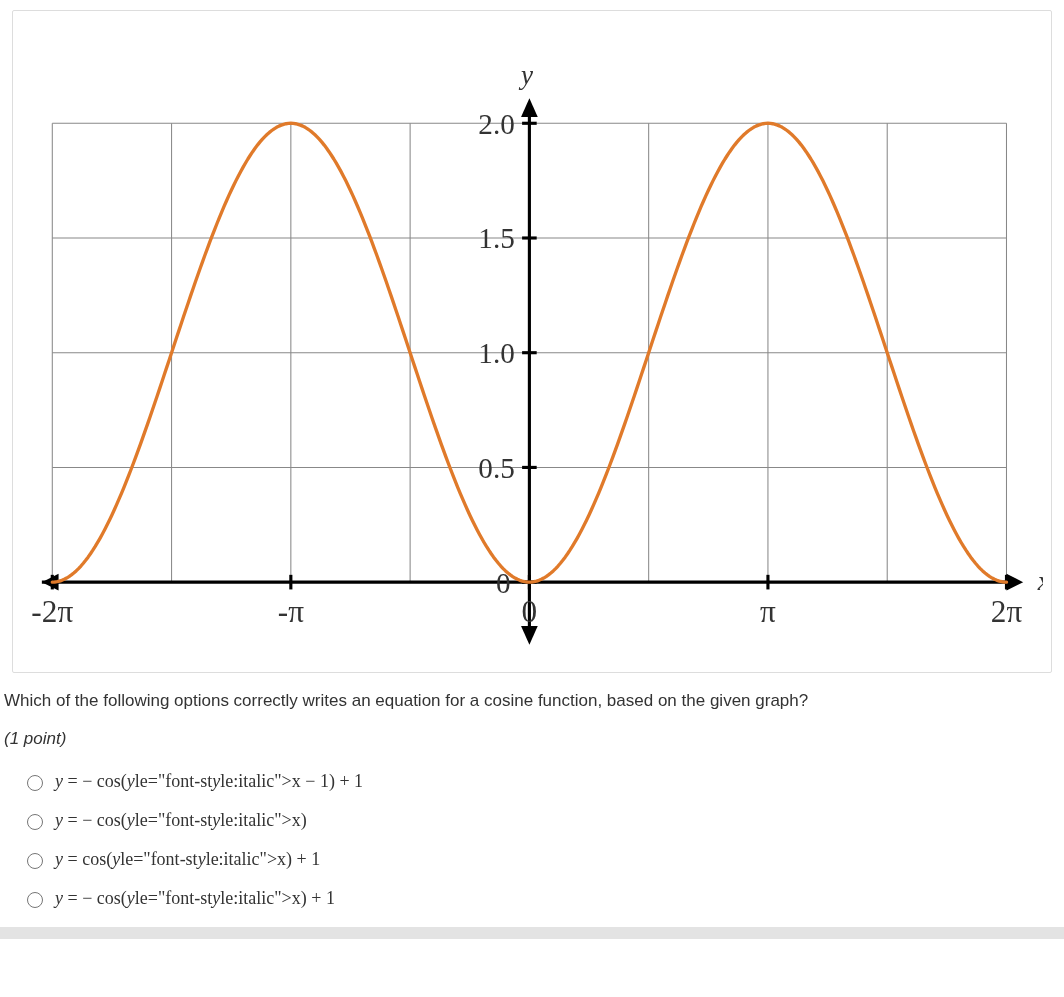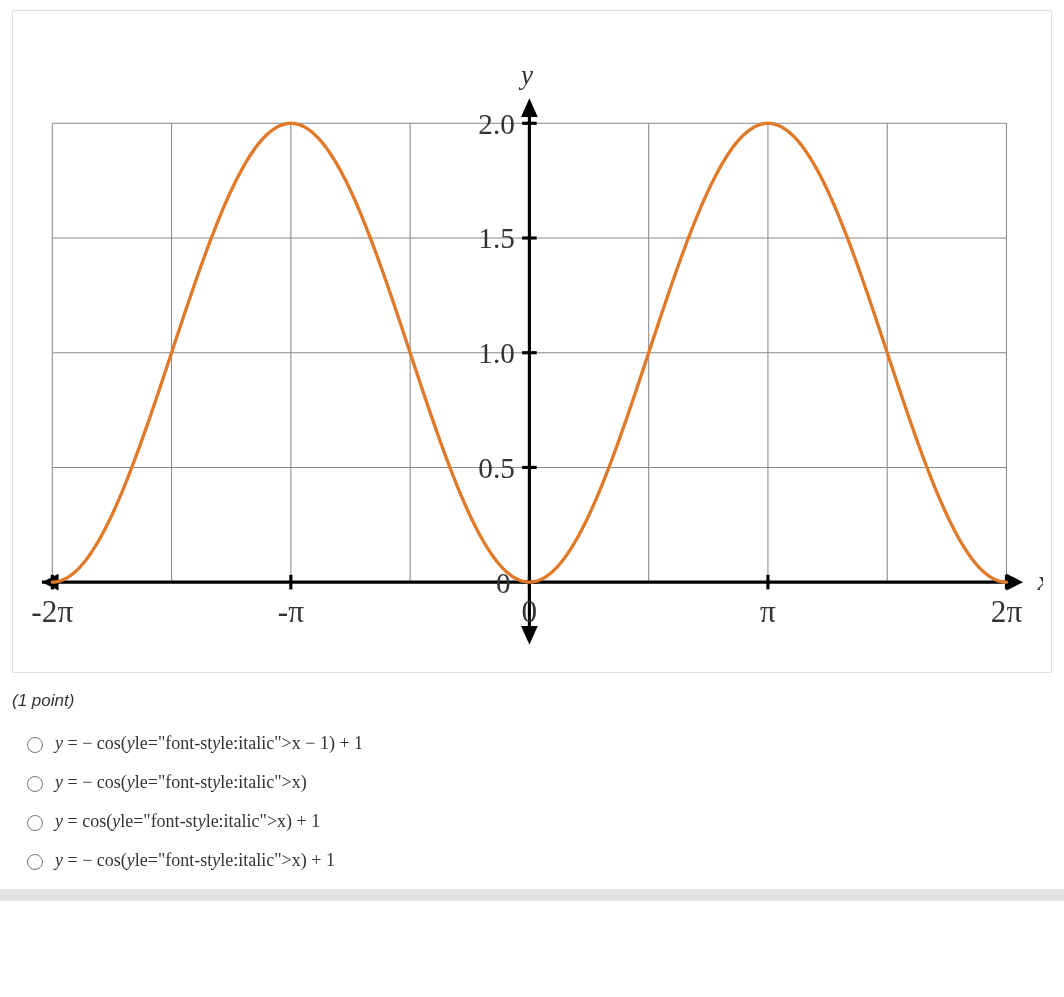--- a/index.html
+++ b/index.html
@@ -25,21 +25,21 @@
     width: 100%;
     height: auto;
   }
   .question-area {
     padding: 0 4px;
     font-size: 17px;
     color: #333;
   }
   .points {
     font-style: italic;
-    margin: 18px 0 22px 8px;
+    margin: 18px 0 22px 0;
   }
   .options {
     padding: 0 0 0 18px;
   }
   .option-row {
     display: flex;
     align-items: center;
     margin: 0 0 18px 0;
     font-family: "Times New Roman", Times, serif;
     font-size: 18px;
@@ -117,20 +117,21 @@
         <line x1="480.5" y1="210" x2="494.5" y2="210" stroke="#000" stroke-width="3"></line>
         <text x="473.5" y="220" text-anchor="end" class="axis-num">1.5</text>
         <line x1="480.5" y1="100" x2="494.5" y2="100" stroke="#000" stroke-width="3"></line>
         <text x="473.5" y="110" text-anchor="end" class="axis-num">2.0</text>
         <polyline points="30,539.9999999762533 32.28750000000001,539.8915442820801 34.57500000000002,539.5660811666999 36.862500000000026,539.023931824416 39.14999999999997,538.2656312936767 41.43749999999997,537.2919279290551 43.72499999999998,536.1037826627089 46.01249999999999,534.702368056053 48.3,533.0890671425772 50.587500000000006,531.2654720629522 52.875000000000014,529.2333824937728 55.16250000000002,526.9948038714847 57.45000000000003,524.5519454132526 59.737499999999976,521.9072179367192 62.024999999999984,519.0632314808076 64.3125,516.0227927299167 66.6,512.7889022440488 68.88750000000002,509.3647514976061 71.17500000000001,505.75371972977547 73.46250000000003,501.95937060961205 75.74999999999997,497.98544871911156 78.03749999999997,493.83587585774256 80.32499999999999,489.5147471720861 82.61249999999998,485.02632711440134 84.9,480.3750452341063 87.18750000000001,475.56549180632715 89.47500000000002,470.6024133018293 91.76250000000003,465.49070770280224 94.05000000000003,460.2354196691198 96.33749999999996,454.8417355598465 98.62499999999999,449.3149783149031 100.91249999999998,443.66060220194373 103.2,437.88418743362655 105.4875,431.9914346605917 107.77500000000002,425.9881593455814 110.06250000000001,419.8802860242533 112.34999999999997,413.6738424583517 114.63749999999997,407.3749536870065 116.92499999999998,400.9898359820313 119.21249999999999,394.52479071318453 121.5,387.986198129449 123.78750000000001,381.3805110624677 126.07500000000002,374.71424855834755 128.3625,367.99398944411803 130.65000000000003,361.2263658351932 132.93749999999997,354.4180565902435 135.22499999999997,347.57578071993754 137.5125,340.7062907560595 139.8,333.81636608754377 142.0875,326.9128062700053 144.37499999999994,320.00242431536833 146.66249999999997,313.0920399682133 148.95,306.1884729754828 151.23749999999998,299.2985363561815 153.52499999999998,292.42902967771875 155.8125,285.5867323455242 158.10000000000002,278.7783969125621 160.38750000000002,272.010742415346 162.675,265.29044774302946 164.9625,258.6241450461181 167.25000000000003,252.01841319130705 169.53749999999997,245.47977126890396 171.82499999999996,239.01467215924265 174.1125,232.62949616444104 176.4,226.33054471178275 178.6875,220.12403413494042 180.97499999999997,214.01608953917633 183.26249999999996,208.0127387565741 185.54999999999995,202.11990639726912 187.83749999999998,196.34340800254608 190.125,190.68894430557475 192.4125,185.16209560544843 194.7,179.7683162600767 196.98749999999998,174.51292930336774 199.27499999999998,169.40112119201143 201.5625,164.43793668704922 203.85,159.62827387528085 206.13750000000002,154.97687933542107 208.425,150.48834345377782 210.71249999999998,146.16709589407424 213,142.01740122588393 215.28750000000002,138.04335471599734 217.57500000000002,134.24887828686792 219.86249999999998,130.63771664613063 222.15000000000003,127.21343359100996 224.43750000000003,123.9794084912661 226.72499999999997,120.93883295414958 229.01250000000002,118.09470767465473 231.3,115.4498394741832 233.5875,113.00683853053641 235.87499999999997,110.76811580197358 238.16250000000002,108.73588064787532 240.45000000000002,106.91213864836323 242.73749999999998,105.2986896250244 245.025,103.89712586469722 247.3125,102.70883054806865 249.6,101.73497638463579 251.88750000000002,100.97652445537739 254.175,100.43422326427918 256.4625,100.10860799964661 258.75,100.00000000593667 261.0375,100.108506466628 263.32500000000005,100.43402029844322 265.6125,100.97622025702788 267.9,101.73457125398102 270.1875,102.70832488492567 272.47499999999997,103.8965201680968 274.76250000000005,105.29798449271874 277.05,106.911334776236 279.3375,108.73497882925506 281.625,110.76711692685046 283.91249999999997,113.0057435846843 286.20000000000005,115.44864953818637 288.48749999999995,118.09342392284191 290.77500000000003,120.93745665343471 293.0625,123.97794099989835 295.34999999999997,127.21187635723271 297.6375,130.63607120675294 299.925,134.24714626574735 302.2125,138.04153782243748 304.50000000000006,142.01550125294796 306.78749999999997,146.16511471681463 309.075,150.48628302738666 311.3625,154.9747416932998 313.65,159.62606112703406 315.9375,164.43565101640257 318.225,169.39876485465635 320.5125,174.51050462473574 322.8,179.76582563304396 325.08750000000003,185.1595414879746 327.375,190.68632921827725 329.6625,196.34073452621243 331.95,202.1171771703098 334.2375,208.00995647241956 336.525,214.01325694361765 338.81249999999994,220.12115402342084 341.1,226.32761992663774 343.38750000000005,232.6265295920939 345.675,239.01166672735582 347.9625,245.47672994348954 350.25000000000006,252.01533897380068 352.53749999999997,258.62104097041487 354.825,265.28731687249194 357.1125,272.00758783977983 359.4,278.775221745167 361.6875,285.58353971982166 363.97499999999997,292.42582274445965 366.26250000000005,299.29531828023687 368.54999999999995,306.1852469327194 370.8375,313.08880914236113 373.125,319.9991918948772 375.4125,326.90957544489925 377.7,333.81314004627166 379.9875,340.70307268234956 382.27500000000003,347.5725737896548 384.56249999999994,354.41486396825564 386.85,361.22319067224794 389.1375,367.990834873732 391.42499999999995,374.71111769371555 393.7125,381.3774069933896 396,387.9831239192806 398.2875,394.52174939581425 400.57500000000005,400.98683055888625 402.86249999999995,407.3719871240902 405.15000000000003,413.67091768331755 407.43750000000006,419.87740592351463 409.72499999999997,425.98532676146294 412.0125,431.9886523885252 414.30000000000007,437.8814582193917 416.5875,443.6579287389577 418.87500000000006,449.31236324156356 421.1625,454.8391814569272 423.44999999999993,460.23292905722377 425.73750000000007,465.4882830398744 428.02500000000003,470.6000569807302 430.3125,475.563206152472 432.6,480.37283250317023 434.88749999999993,485.0241894900926 437.175,489.512686763992 439.46250000000003,493.8338946992465 441.74999999999994,497.9835487653869 444.03749999999997,501.9575537356926 446.32500000000005,505.75198772870493 448.6125,509.3631060786682 450.90000000000003,512.787345031081 453.1875,516.0213252597074 455.47499999999997,519.0618552015795 457.76250000000005,521.9059342067002 460.05,524.550755499335 462.3375,526.9937089479753 464.625,529.232383641234 466.9125,531.2645702671358 469.2,533.0882632934506 471.4875,534.7016629469222 473.77500000000003,536.1031769894345 476.06249999999994,537.2914222893663 478.35,538.2652261865815 480.63750000000005,539.0236276497077 482.925,539.5658782245638 485.2125,539.8914427727965 487.49999999999994,540 489.7875000000001,539.8914427727965 492.075,539.5658782245638 494.36249999999995,539.0236276497077 496.65000000000003,538.2652261865815 498.93750000000006,537.2914222893663 501.225,536.1031769894345 503.5125,534.7016629469222 505.8,533.0882632934506 508.0875,531.2645702671358 510.375,529.232383641234 512.6625000000001,526.9937089479753 514.9499999999999,524.550755499335 517.2375,521.9059342067002 519.5250000000001,519.0618552015795 521.8125,516.0213252597074 524.1,512.787345031081 526.3875,509.3631060786682 528.675,505.75198772870493 530.9625,501.9575537356926 533.25,497.9835487653869 535.5374999999999,493.8338946992465 537.8249999999999,489.512686763992 540.1125,485.02418949009274 542.4000000000001,480.37283250317023 544.6875,475.563206152472 546.9749999999999,470.6000569807302 549.2625,465.4882830398742 551.5500000000001,460.23292905722377 553.8375,454.8391814569272 556.125,449.31236324156356 558.4125,443.65792873895754 560.6999999999999,437.88145821939156 562.9875000000001,431.9886523885252 565.275,425.98532676146294 567.5624999999999,419.87740592351463 569.85,413.6709176833174 572.1375,407.3719871240902 574.425,400.98683055888625 576.7125,394.52174939581425 579.0000000000001,387.9831239192805 581.2875,381.3774069933896 583.5749999999999,374.71111769371555 585.8625000000001,367.990834873732 588.15,361.22319067224794 590.4375,354.41486396825564 592.725,347.5725737896548 595.0124999999999,340.70307268234956 597.3,333.81314004627166 599.5875,326.9095754448994 601.875,319.9991918948772 604.1625,313.08880914236113 606.45,306.18524693271956 608.7375,299.29531828023687 611.025,292.42582274445965 613.3125,285.58353971982166 615.6,278.775221745167 617.8874999999999,272.00758783977983 620.1750000000001,265.28731687249194 622.4625000000001,258.62104097041487 624.75,252.0153389738005 627.0375,245.47672994348954 629.325,239.01166672735565 631.6125000000001,232.62652959209373 633.9,226.3276199266379 636.1875000000001,220.12115402342067 638.475,214.01325694361753 640.7624999999999,208.00995647241956 643.05,202.11717717031001 645.3375,196.34073452621243 647.6249999999999,190.68632921827725 649.9125,185.1595414879746 652.2,179.76582563304396 654.4875,174.51050462473563 656.7750000000001,169.39876485465635 659.0625,164.43565101640246 661.35,159.626061127034 663.6375,154.97474169329973 665.925,150.48628302738683 668.2125,146.16511471681446 670.5000000000001,142.0155012529478 672.7874999999999,138.0415378224376 675.0749999999999,134.24714626574735 677.3625000000001,130.63607120675272 679.65,127.21187635723277 681.9375,123.97794099989835 684.225,120.93745665343471 686.5125,118.09342392284196 688.8,115.44864953818637 691.0875,113.0057435846843 693.375,110.76711692685046 695.6625,108.73497882925506 697.9499999999999,106.91133477623606 700.2375000000001,105.29798449271868 702.5250000000001,103.8965201680968 704.8124999999999,102.70832488492573 707.0999999999999,101.73457125398107 709.3875,100.97622025702788 711.675,100.43402029844322 713.9625,100.108506466628 716.25,100.00000000593667 718.5374999999999,100.10860799964661 720.825,100.43422326427918 723.1125,100.97652445537739 725.4,101.73497638463579 727.6875,102.70883054806865 729.975,103.89712586469727 732.2625,105.2986896250244 734.5500000000001,106.91213864836323 736.8375000000001,108.73588064787538 739.1249999999999,110.76811580197347 741.4125,113.00683853053653 743.7,115.44983947418325 745.9875,118.09470767465461 748.275,120.93883295414946 750.5625,123.9794084912661 752.8499999999999,127.21343359100996 755.1374999999999,130.63771664613063 757.425,134.24887828686792 759.7125,138.04335471599734 762,142.01740122588393 764.2875,146.16709589407424 766.575,150.48834345377793 768.8625,154.97687933542113 771.1500000000001,159.6282738752809 773.4375,164.43793668704927 775.7249999999999,169.40112119201115 778.0125000000002,174.5129293033678 780.3000000000001,179.76831626007686 782.5874999999999,185.16209560544826 784.8750000000001,190.68894430557492 787.1624999999999,196.34340800254597 789.4499999999999,202.119906397269 791.7375000000001,208.01273875657427 794.025,214.01608953917622 796.3125,220.12403413494042 798.6000000000001,226.3305447117831 800.8875,232.62949616444104 803.175,239.01467215924265 805.4625,245.47977126890396 807.7500000000001,252.01841319130722 810.0374999999999,258.6241450461179 812.325,265.29044774302963 814.6125000000001,272.0107424153462 816.8999999999999,278.7783969125619 819.1875,285.5867323455243 821.4750000000001,292.4290296777189 823.7624999999999,299.29853635618133 826.0500000000001,306.1884729754829 828.3375,313.09203996821316 830.625,320.0024243153681 832.9124999999998,326.9128062700049 835.2,333.81636608754377 837.4875000000001,340.7062907560595 839.7749999999999,347.57578071993714 842.0625000000001,354.4180565902435 844.35,361.2263658351933 846.6374999999998,367.9939894441178 848.9250000000001,374.71424855834766 851.2125,381.3805110624675 853.4999999999999,387.98619812944884 855.7875,394.52479071318464 858.0749999999999,400.9898359820312 860.3625,407.3749536870063 862.6500000000001,413.6738424583519 864.9375,419.8802860242533 867.225,425.9881593455814 869.5124999999999,431.9914346605917 871.8000000000001,437.88418743362655 874.0874999999999,443.66060220194345 876.375,449.3149783149031 878.6625,454.8417355598465 880.9499999999999,460.2354196691196 883.2375,465.4907077028024 885.5250000000001,470.6024133018294 887.8124999999999,475.56549180632703 890.1,480.37504523410644 892.3874999999999,485.0263271144012 894.675,489.51474717208595 896.9625000000001,493.8358758577427 899.25,497.98544871911145 901.5375,501.95937060961205 903.825,505.7537197297757 906.1125000000001,509.3647514976061 908.4,512.7889022440488 910.6875,516.0227927299167 912.975,519.0632314808076 915.2625,521.9072179367192 917.5500000000001,524.5519454132527 919.8375,526.9948038714847 922.1249999999999,529.2333824937726 924.4125,531.2654720629523 926.7,533.0890671425772 928.9875,534.7023680560529 931.2750000000001,536.1037826627089 933.5625,537.2919279290551 935.85,538.2656312936767 938.1374999999999,539.023931824416 940.425,539.5660811666999 942.7125,539.8915442820801 944.9999999999999,539.9999999762533" fill="none" stroke="#e07a2a" stroke-width="3.2" stroke-linejoin="round" stroke-linecap="round"></polyline>
       </svg>
   </div>
 </div>
 
 <div class="question-area">
+  <div>Which of the following options correctly writes an equation for a cosine function, based on the given graph?</div>
   <div class="points">(1 point)</div>
   <div class="options" id="options">
       <label class="option-row">
         <input type="radio" name="answer" style="">
         <span><span style="font-style:italic">y</span> = − cos(<span st<span="" style="font-style:italic">y</span>le="font-st<span style="font-style:italic">y</span>le:italic"&gt;x − 1) + 1</span>
       </label>
       <label class="option-row">
         <input type="radio" name="answer" style="">
         <span><span style="font-style:italic">y</span> = − cos(<span st<span="" style="font-style:italic">y</span>le="font-st<span style="font-style:italic">y</span>le:italic"&gt;x)</span>
       </label>

